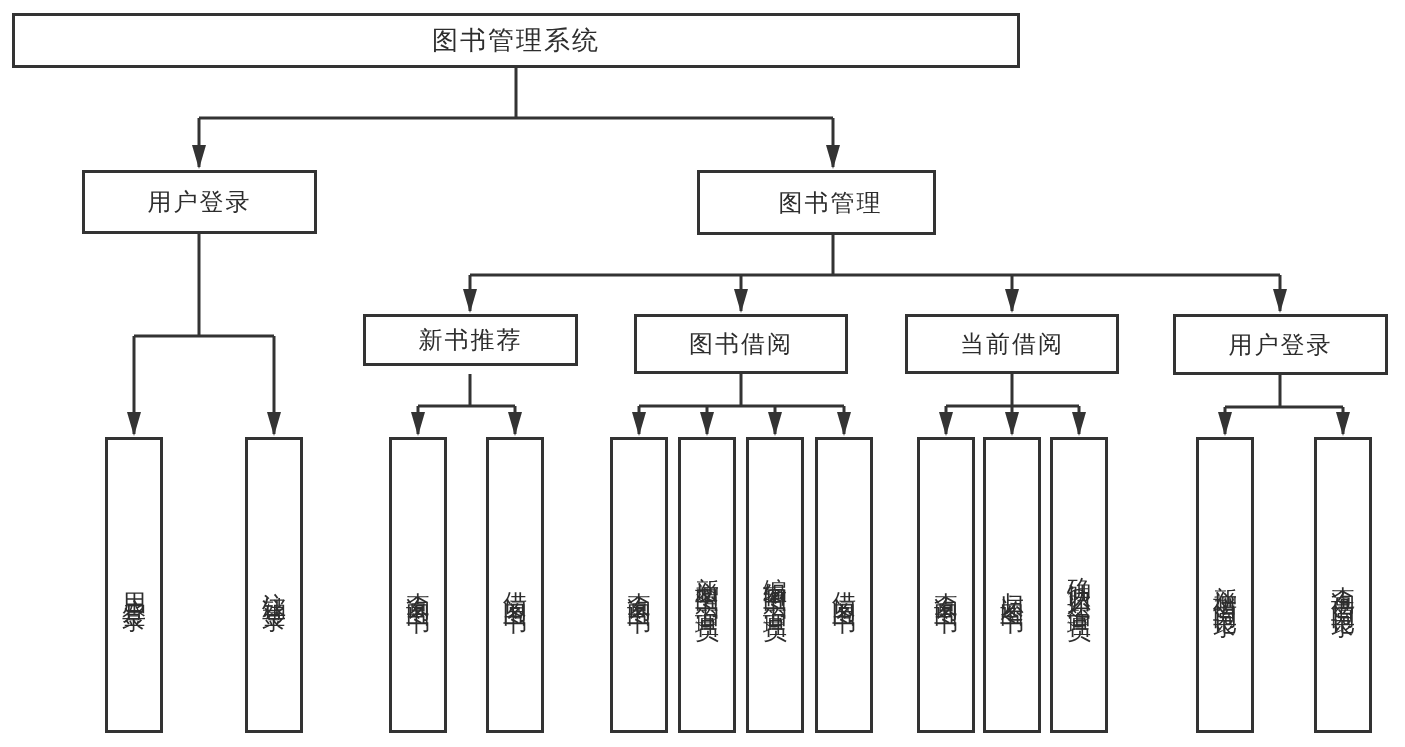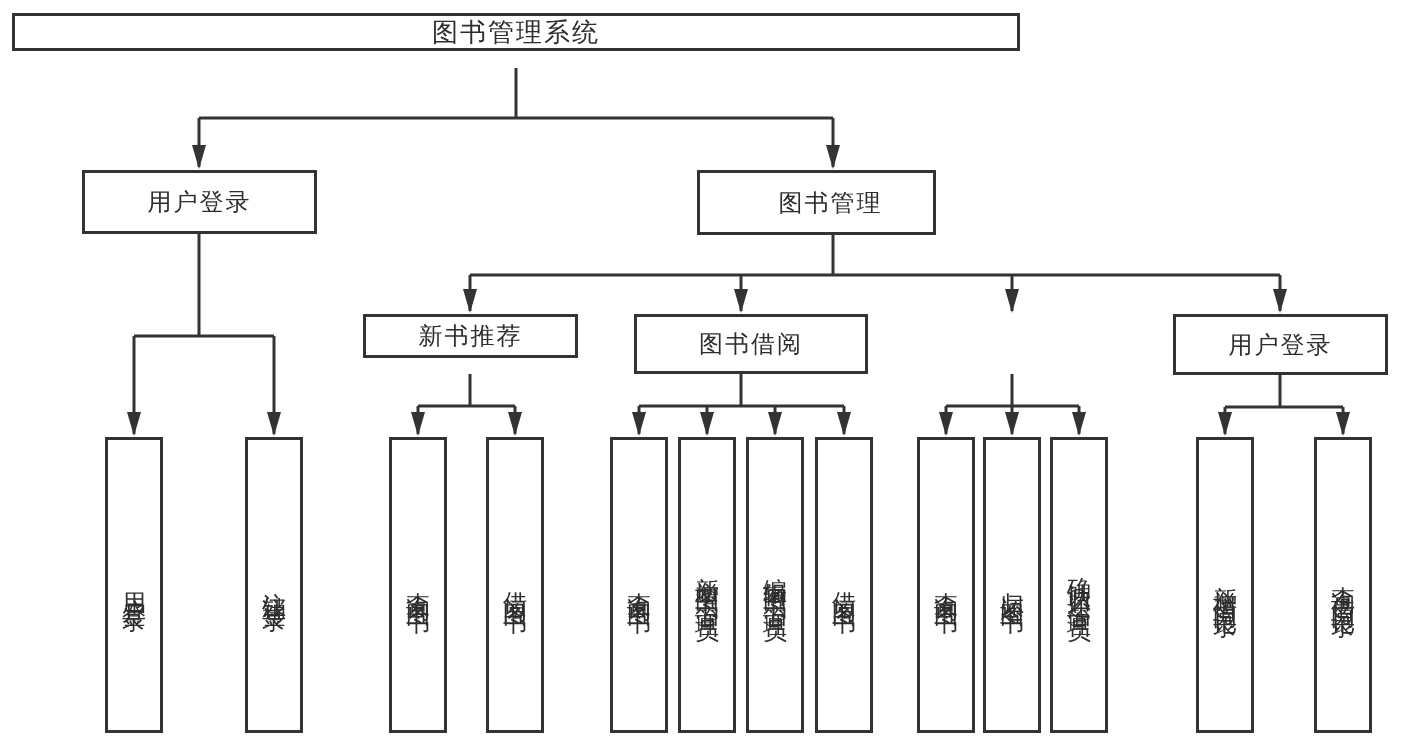--- a/index.html
+++ b/index.html
@@ -37,27 +37,27 @@
     font-size: 26px;
   }
   .leaf {
     writing-mode: vertical-rl;
     font-size: 24px;
     letter-spacing: 6px;
     line-height: 1;
     white-space: normal;
   }
   
-  .n-root   { left: 12px;   top: 13px;  width: 1008px; height: 38px; font-family: Liberation Mono, monospace; }
+  .n-root   { left: 12px;   top: 13px;  width: 1008px; height: 55px; font-family: Liberation Mono, monospace; }
   
   .n-login  { left: 82px;   top: 170px; width: 235px;  height: 64px; }
   .n-mgmt   { left: 697px;  top: 170px; width: 239px;  height: 65px; padding-left: 28px; }
   
-  .n-newbook { left: 363px;  top: 314px; width: 215px; height: 44px; }
-  .n-borrow  { left: 634px;  top: 314px; width: 234px; height: 60px; }
+  .n-newbook { left: 363px;  top: 314px; width: 215px; height: 52px; }
+  .n-borrow  { left: 634px;  top: 314px; width: 214px; height: 60px; }
   .n-current { left: 905px;  top: 314px; width: 214px; height: 60px; }
   .n-records { left: 1173px; top: 314px; width: 215px; height: 61px; }
   
   .leaf { top: 437px; width: 58px; height: 296px; }
   .l-a1 { left: 105px; }
   .l-a2 { left: 245px; }
   .l-b1 { left: 389px; }
   .l-b2 { left: 486px; }
   .l-c1 { left: 610px; }
   .l-c2 { left: 678px; }
@@ -143,20 +143,21 @@
     </g>
   </svg>
 
   <div class="box root-box n-root">图书管理系统</div>
 
   <div class="box n-login">用户登录</div>
   <div class="box n-mgmt">图书管理</div>
 
   <div class="box n-newbook">新书推荐</div>
   <div class="box n-borrow">图书借阅</div>
+  <div class="box n-current">当前借阅</div>
   <div class="box n-records">用户登录</div>
 
   <div class="box leaf l-a1">用户登录</div>
   <div class="box leaf l-a2">注销登录</div>
 
   <div class="box leaf l-b1">查询图书</div>
   <div class="box leaf l-b2">借阅图书</div>
 
   <div class="box leaf l-c1">查询图书</div>
   <div class="box leaf l-c2">新增图书（管理员）</div>

